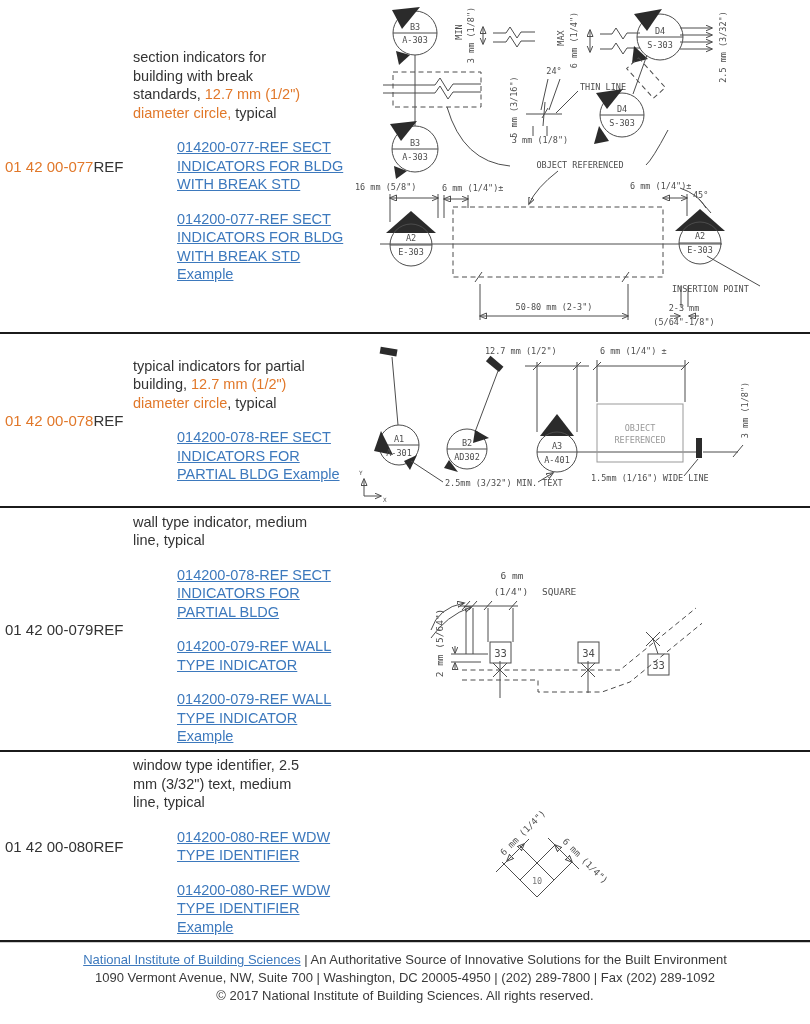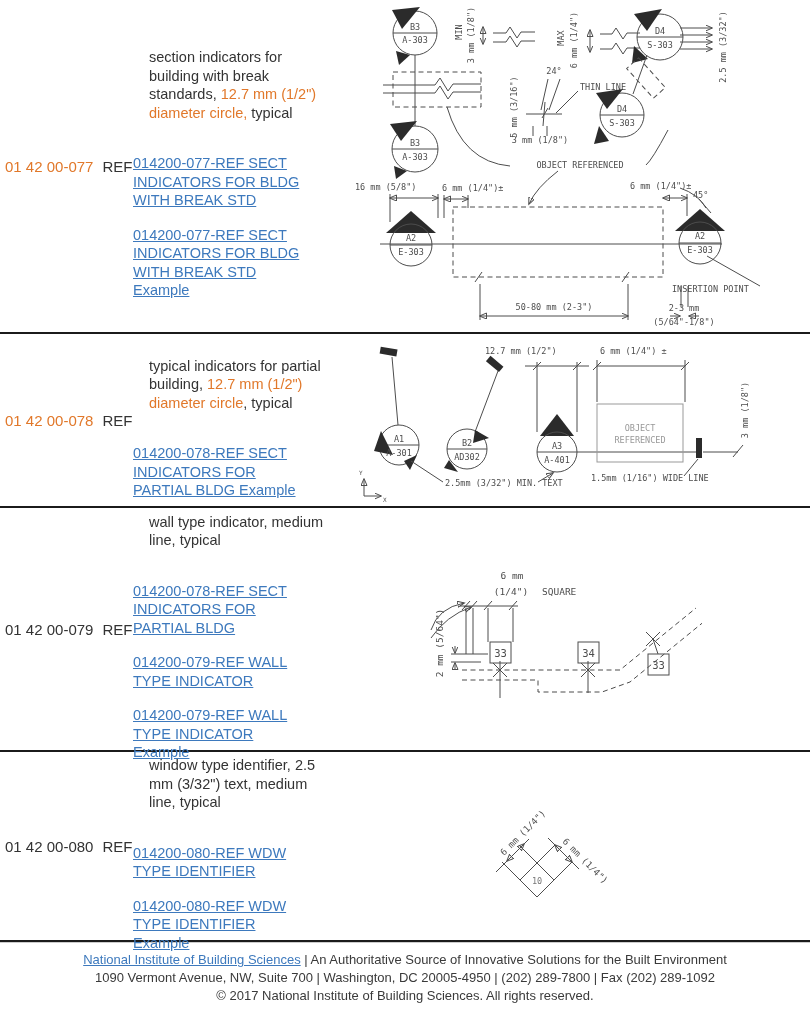--- a/index.html
+++ b/index.html
@@ -1,25 +1,25 @@
 <!DOCTYPE html>
 <html><head>
 <meta charset="utf-8">
 <style>
   html,body{margin:0;padding:0;background:#fff;}
   .page{width:810px;height:1024px;background:#fff;font-family:"Liberation Sans",sans-serif;color:#333;overflow:hidden;}
   .row{display:flex;box-sizing:border-box;border-bottom:2px solid #1b1b1b;position:relative;}
   .r1{height:334px}.r2{height:174px}.r3{height:244px}.r4{height:190px}
-  .col-code{width:128px;box-sizing:border-box;padding-left:5px;flex-shrink:0;display:flex;align-items:center;gap:9px;font-size:15px;white-space:nowrap;}
+  .col-code{width:128px;box-sizing:border-box;padding-left:5px;flex-shrink:0;display:flex;align-items:center;font-size:15px;white-space:nowrap;}
   .code{color:#333}
   .code.accent{color:#e1782a}
   .col-desc{width:222px;box-sizing:border-box;padding-left:5px;flex-shrink:0;display:flex;flex-direction:column;justify-content:center;gap:16px;font-size:14.5px;line-height:18.5px;white-space:pre-line;}
-  .col-desc p{margin:16px;}
+  .col-desc p{margin:0;}
   .hl{color:#e1782a;}
-  a.doclink{color:#3d79bd;text-decoration:underline;display:block;}
+  a.doclink{color:#3d79bd;text-decoration:underline;display:block;margin-left:44px;}
   .col-draw{flex:1;position:relative;}
   .col-draw svg{position:absolute;}
   .draw *{stroke:#4d4d4d;fill:none;stroke-width:1;}
   .draw text{stroke:none;fill:#4d4d4d;font-size:8.5px;font-family:"DejaVu Sans Mono",monospace;}
   .draw text.big{font-size:10.5px;}
   .draw .fill{fill:#2b2b2b;stroke:none;}
   .draw .dash{stroke-dasharray:5 3.5;}
   .draw .gray{stroke:#999;}
   .draw text.gray{fill:#999;stroke:none;}
   .footer{margin-top:0;border-top:1px solid #ccc;padding-top:8px;text-align:center;font-size:13px;line-height:18px;color:#3a3a3a;}

